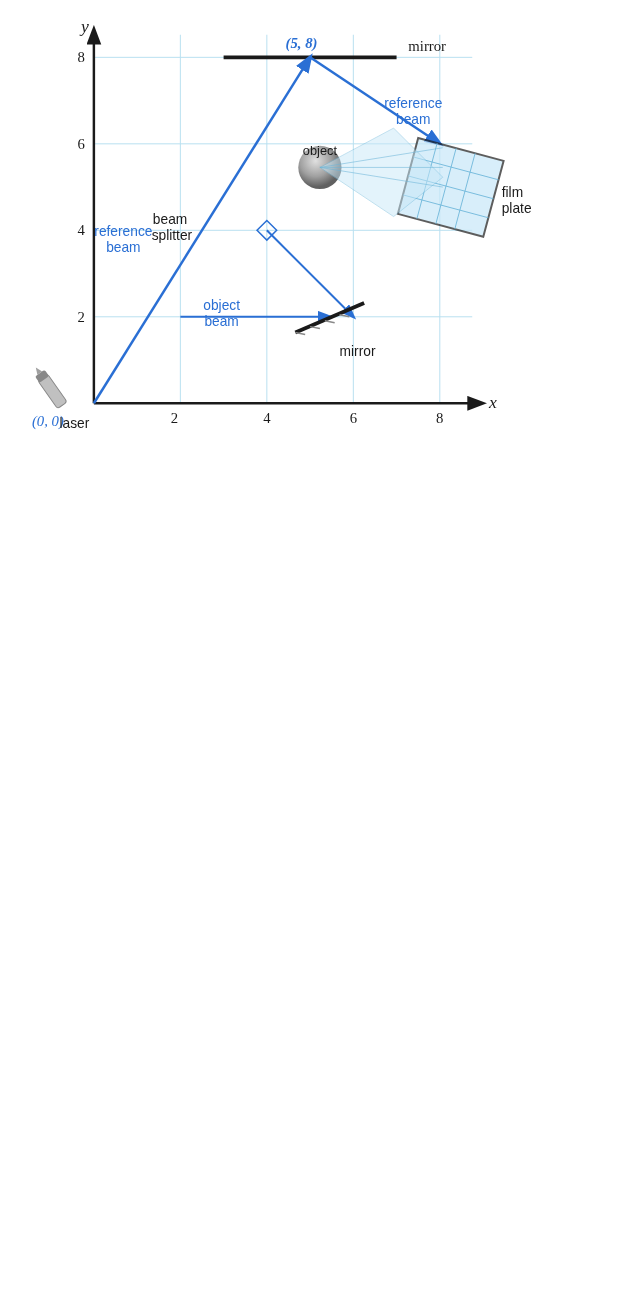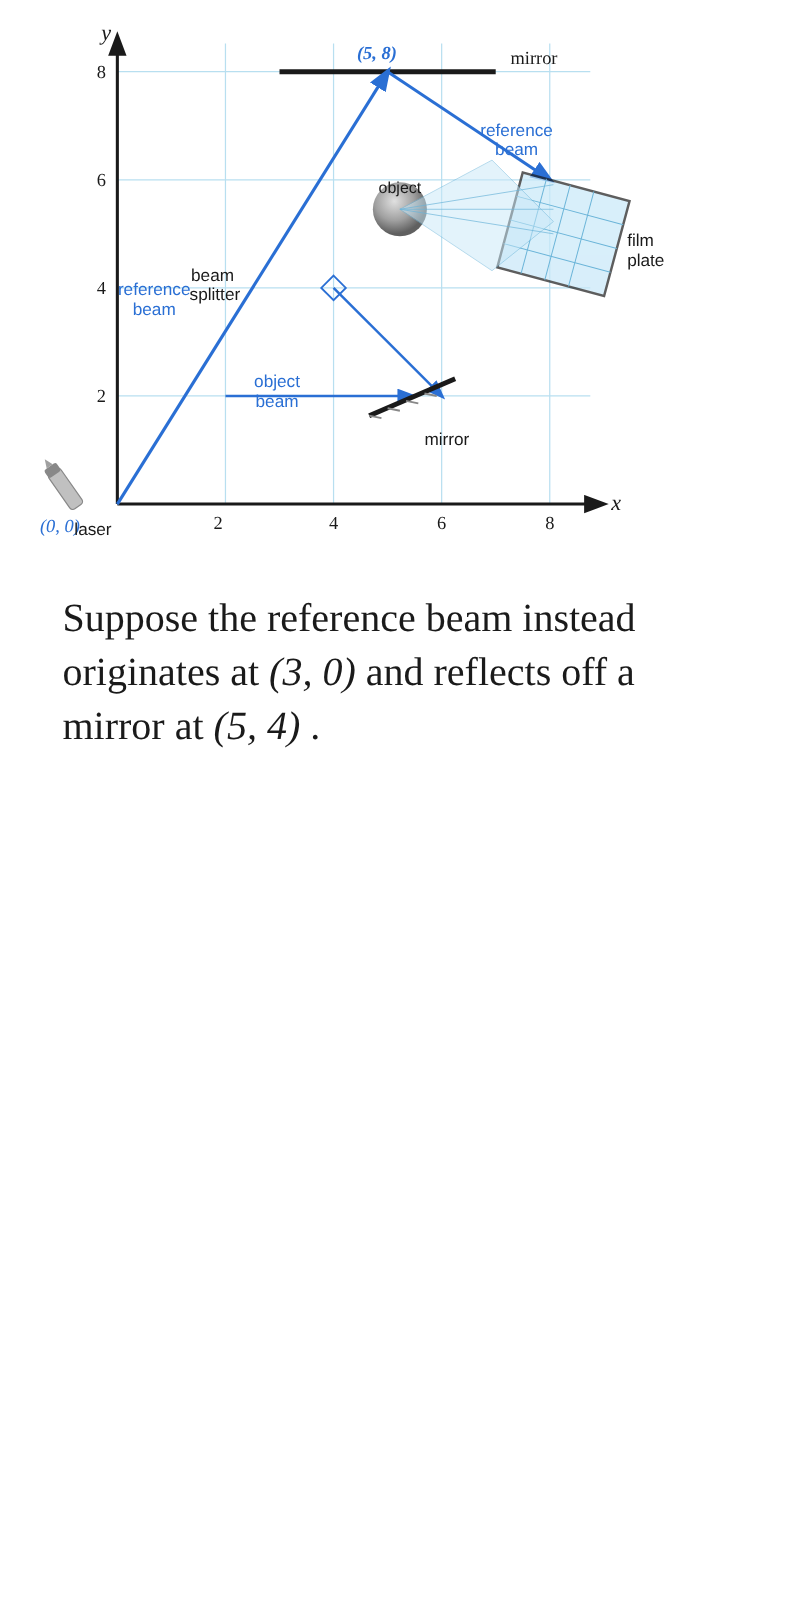--- a/index.html
+++ b/index.html
@@ -173,19 +173,16 @@
       <text x="480" y="196" font-size="14" font-family="Arial,sans-serif" fill="#1a1a1a">plate</text>
 
       <text x="315" y="342" font-size="14" font-family="Arial,sans-serif" fill="#1a1a1a">mirror</text>
 
       <text x="30" y="415" font-size="14" font-family="Arial,sans-serif" fill="#1a1a1a">laser</text>
 
     </svg>
   </div>
 
   <div class="text-section">
-    <p class="problem-text">
-      Suppose the reference beam instead originates at <span class="math">(3, 0)</span> and reflects off a mirror at <span class="math">(5, 4)</span> .
-    </p>
 
   </div>
 
 </div>
 
 </body></html>

